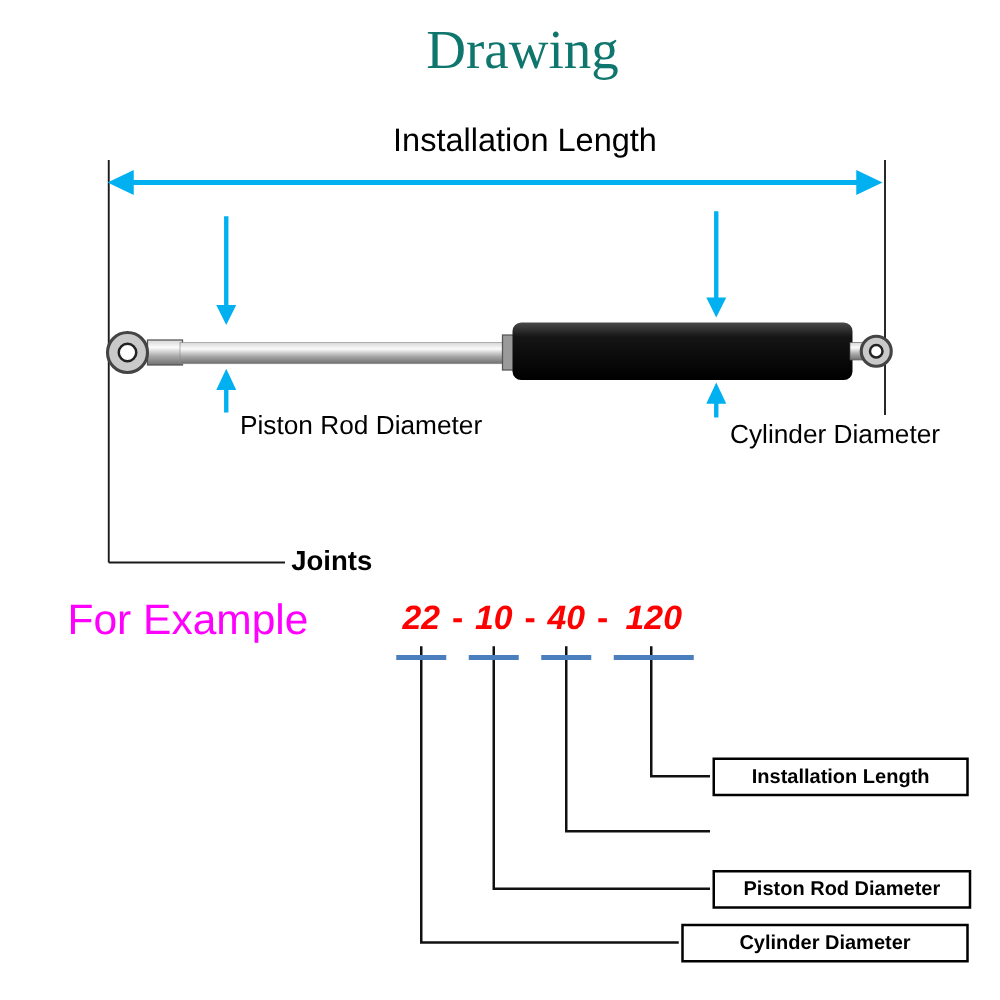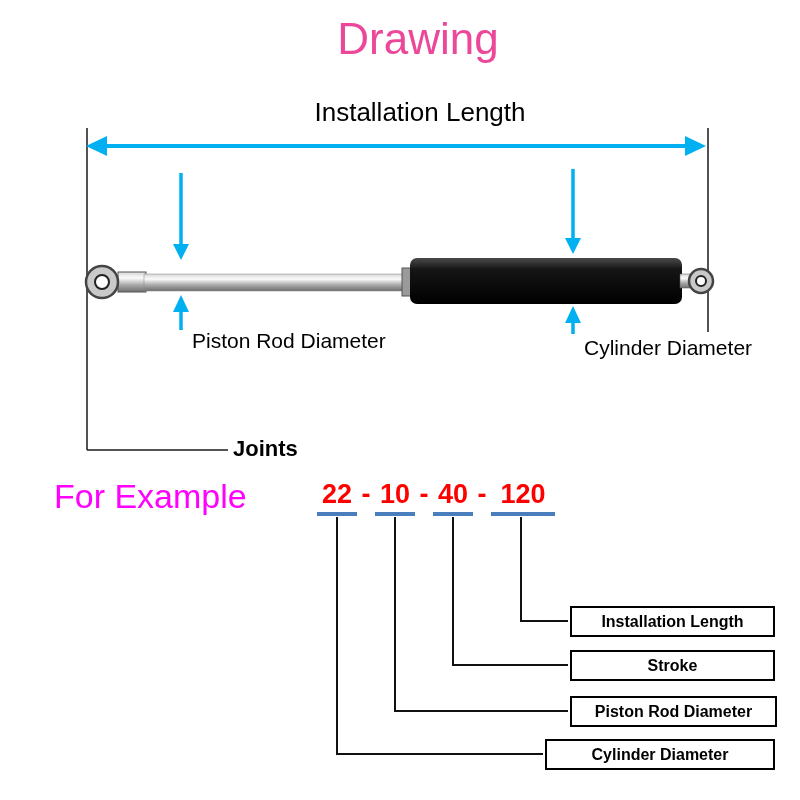--- a/index.html
+++ b/index.html
@@ -2,32 +2,32 @@
 <html><head>
 <meta charset="utf-8">
 <style>
   * { margin:0; padding:0; box-sizing:border-box; }
   html,body { background:#ffffff; }
   body { font-family:"Liberation Sans", sans-serif; color:#000; }
   .canvas { position:relative; width:800px; height:800px; background:#fff; overflow:hidden; }
   .abs { position:absolute; }
   .drawing-svg { left:0; top:0; }
   .title { left:0; top:14px; width:100%; padding-left:36px; text-align:center;
-           font-size:44px; color:#ec4899; white-space:nowrap; }
+           font-size:44px; color:#0f766e; white-space:nowrap;font-family:Liberation Serif, serif; }
   .install-label { left:0; top:97px; width:100%; padding-left:40px; text-align:center;
                    font-size:26px; white-space:nowrap; }
   .dim-label { font-size:21px; white-space:nowrap; }
   .piston-label { left:192px; top:329px; }
   .cylinder-label { left:584px; top:336px; }
   .joints-label { left:233px; top:436px; font-size:22px;font-weight:bold; }
   .example-label { left:54px; top:477px; font-size:34px; color:#ff00ff; white-space:nowrap;text-align:right; }
   .code { left:317px; top:478px; font-size:27px; font-weight:bold; color:#ff0000;
           display:flex; align-items:flex-start; line-height:1.2; }
   .code .num { display:inline-block; text-align:center; border-bottom:4px solid #4a7ebc;
-               padding-bottom:2px; }
+               padding-bottom:14px;font-style:italic; }
   .code .w-sm { width:40px; }
   .code .w-lg { width:64px; }
   .code .sep { display:inline-block; width:18px; text-align:center; }
   .callout-box { border:2px solid #000; background:#fff; display:flex; align-items:center;
                  justify-content:center; font-size:16px; font-weight:bold; white-space:nowrap; }
   .box-1 { left:570px; top:606px; width:205px; height:31px; }
   .box-2 { left:570px; top:650px; width:205px; height:31px; }
   .box-3 { left:570px; top:696px; width:207px; height:31px; }
   .box-4 { left:545px; top:739px; width:230px; height:31px; }
 </style>
@@ -116,17 +116,16 @@
     <span class="num w-sm">22</span>
     <span class="sep">-</span>
     <span class="num w-sm">10</span>
     <span class="sep">-</span>
     <span class="num w-sm">40</span>
     <span class="sep">-</span>
     <span class="num w-lg">120</span>
   </div>
 
   <div class="abs callout-box box-1">Installation Length</div>
-  <div class="abs callout-box box-2">Stroke</div>
   <div class="abs callout-box box-3">Piston Rod Diameter</div>
   <div class="abs callout-box box-4">Cylinder Diameter</div>
 
 </div>
 
 </body></html>

